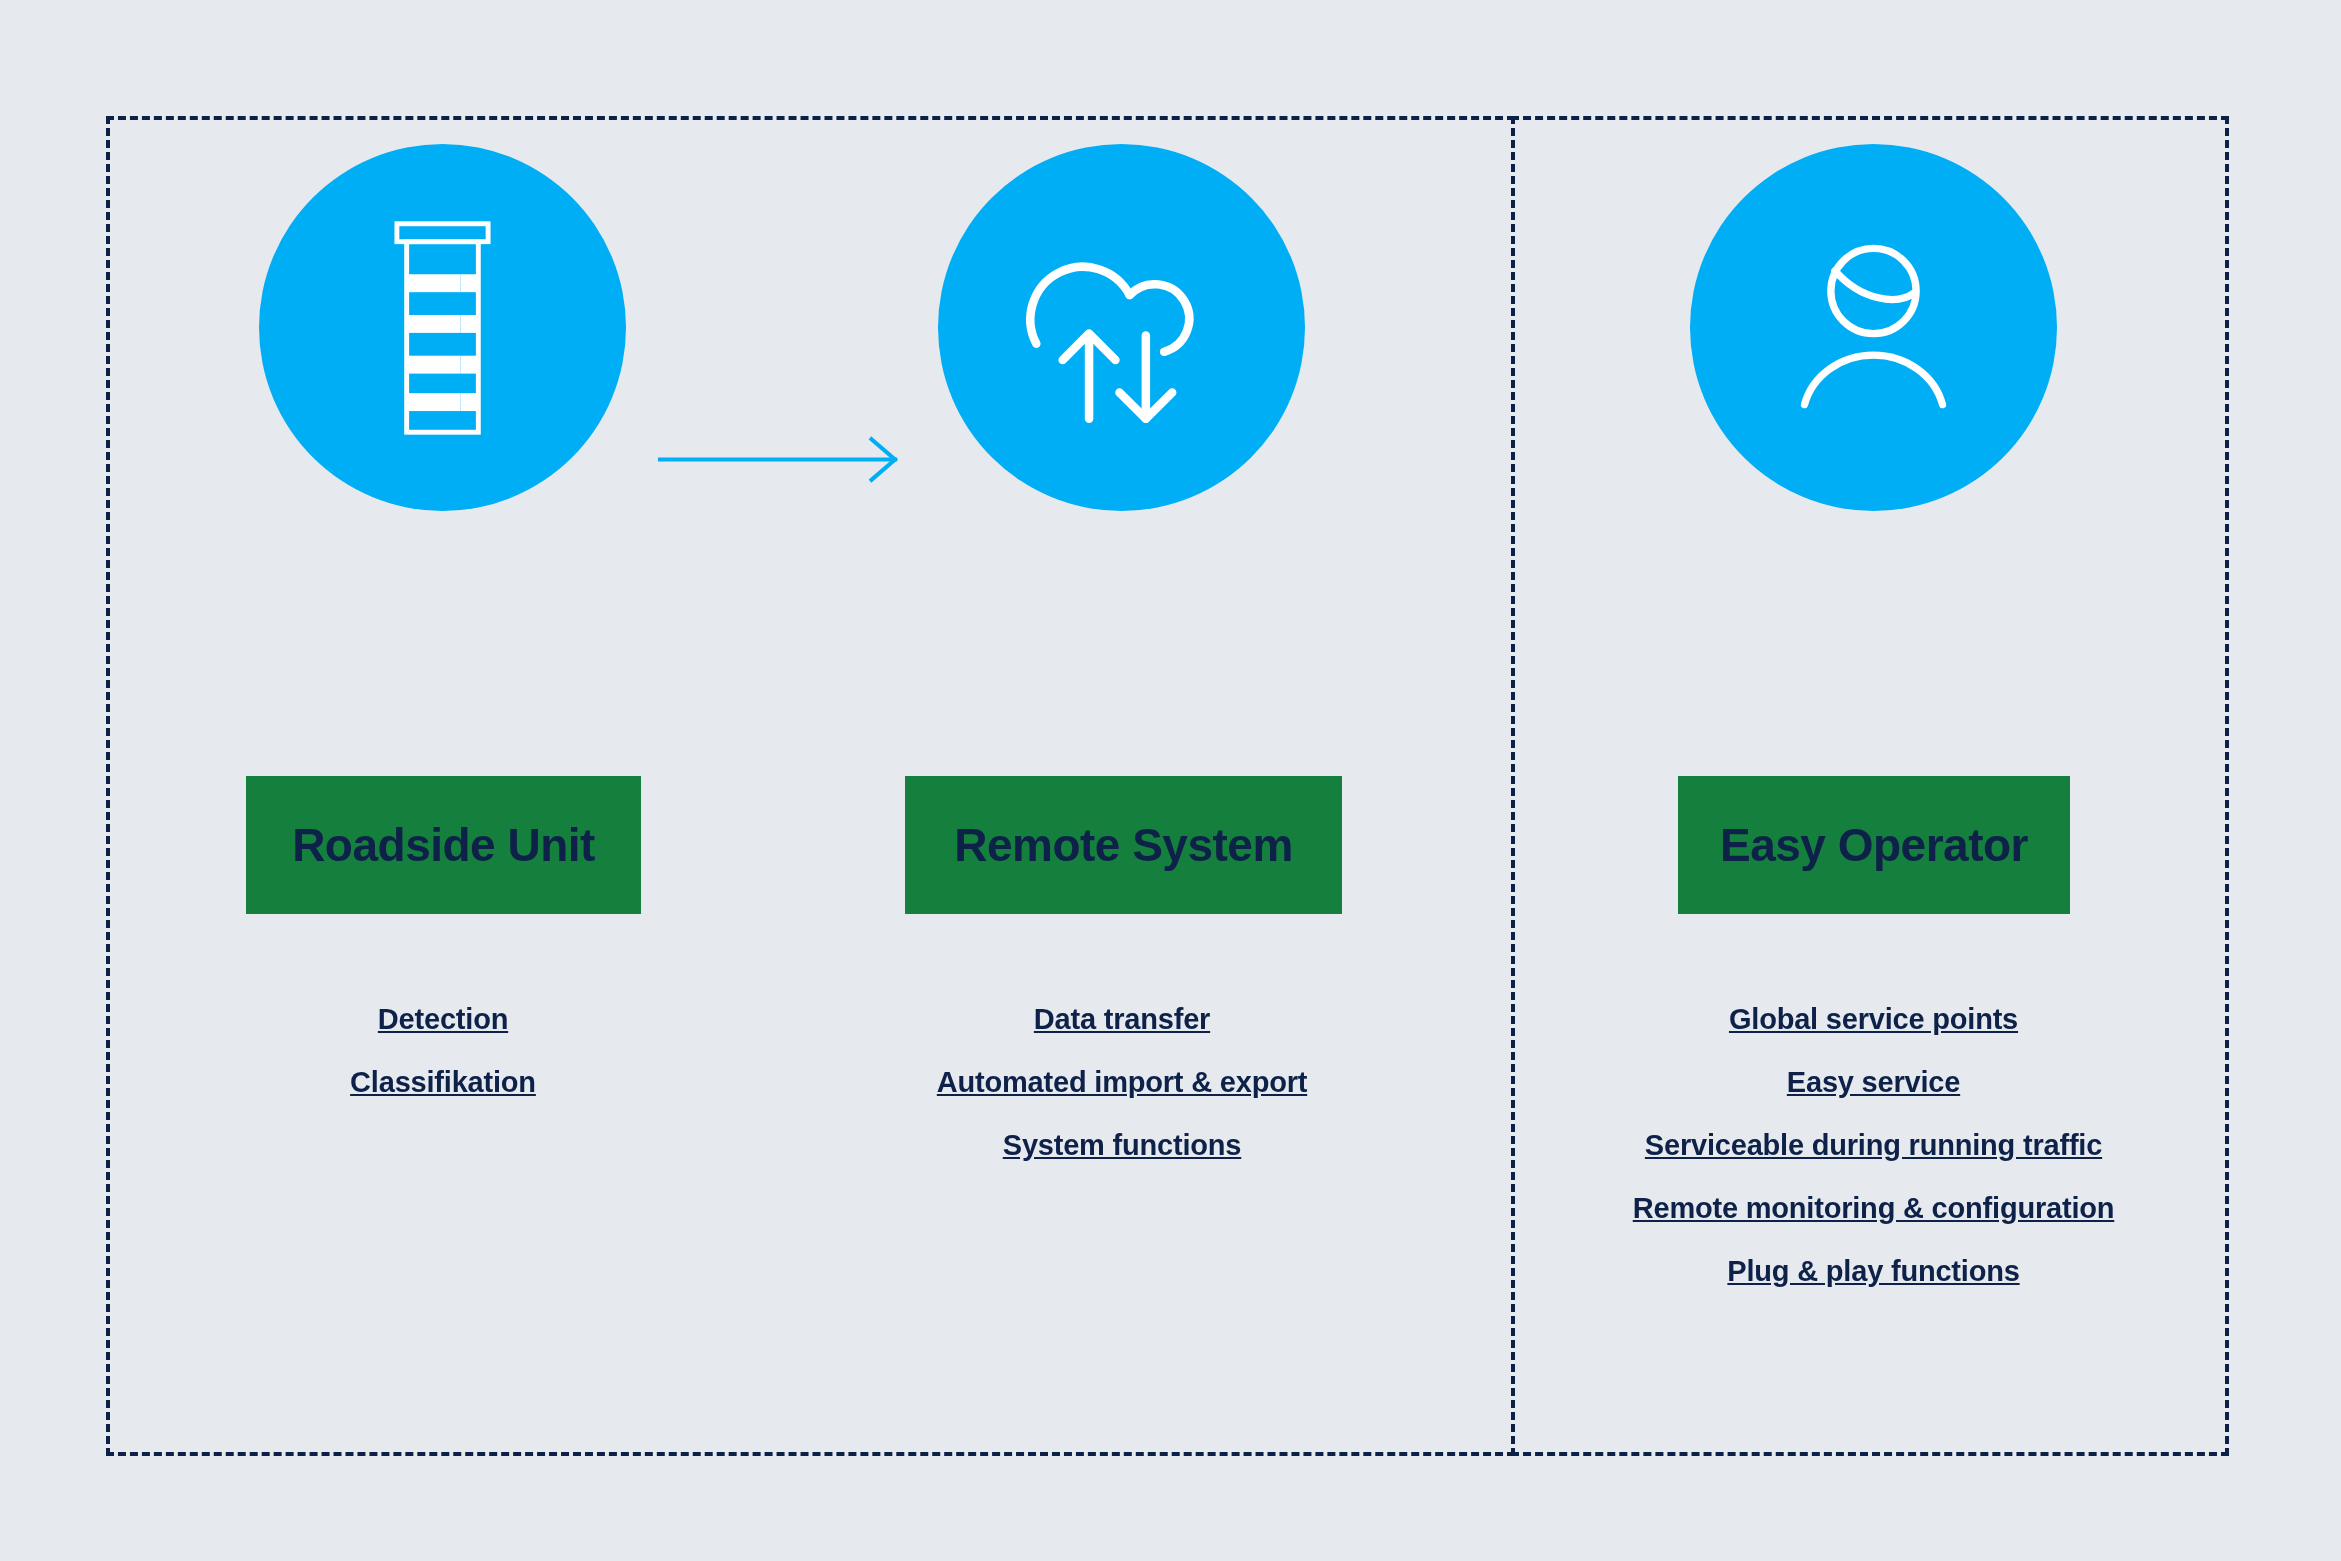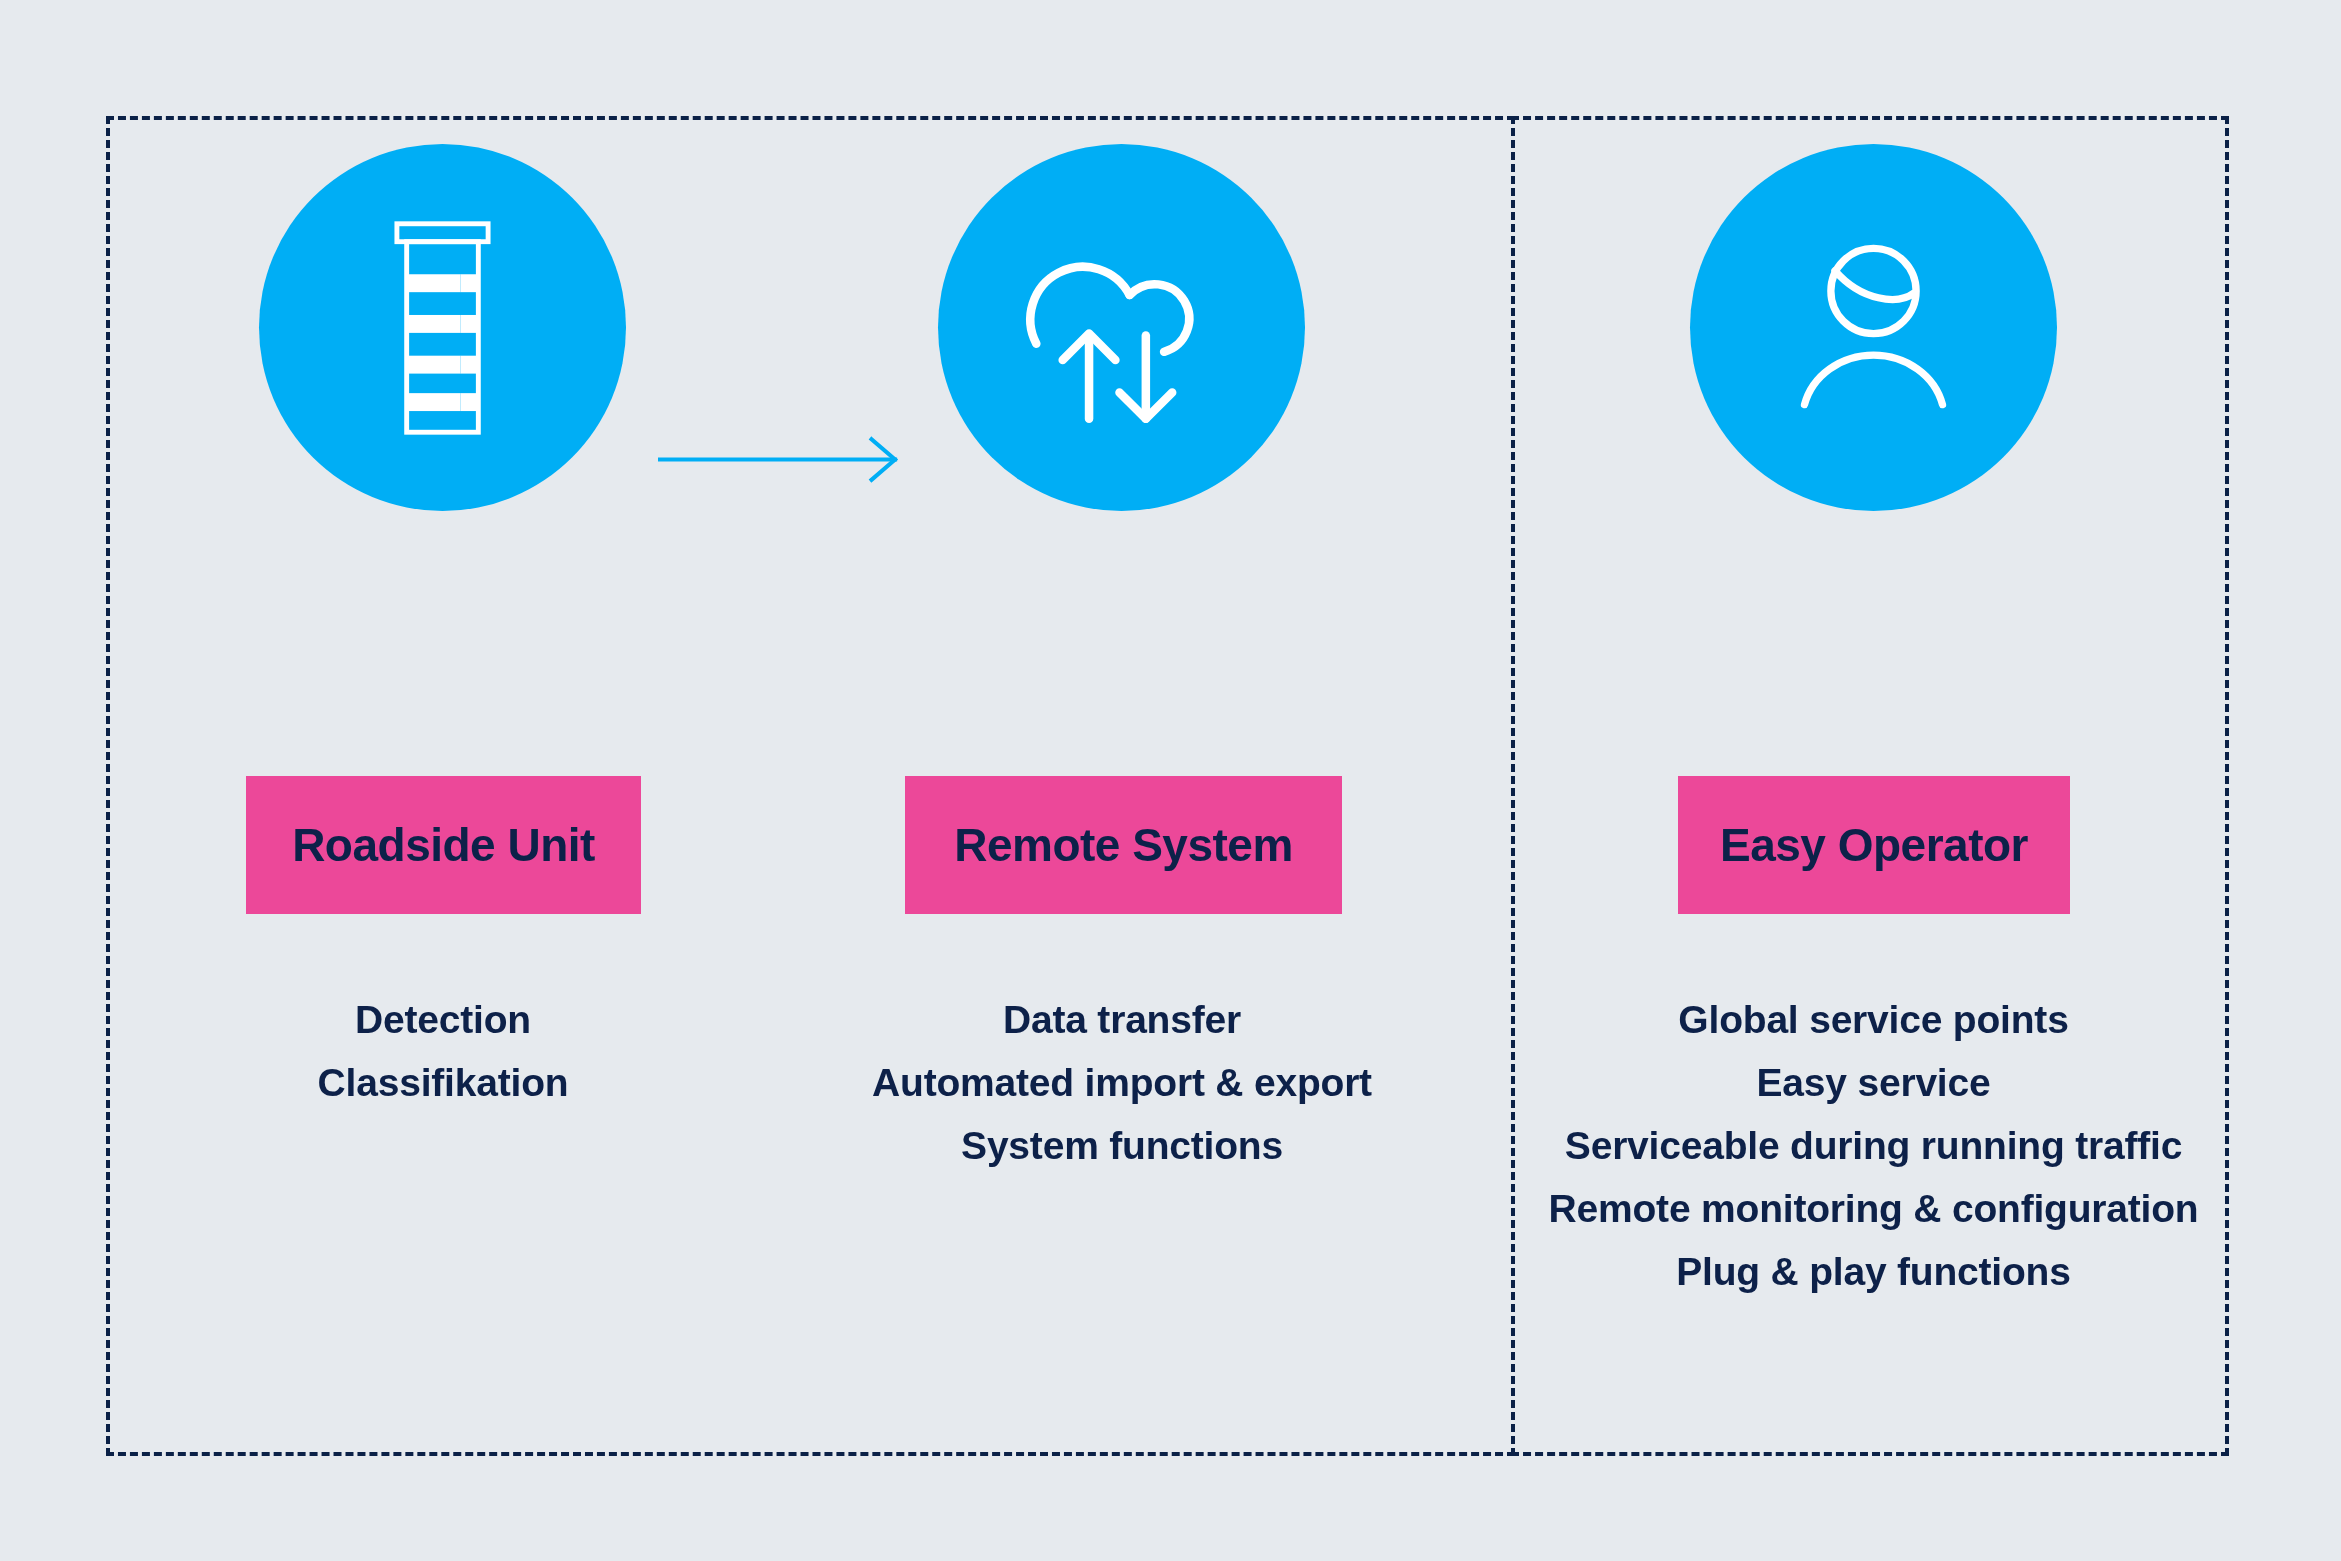--- a/index.html
+++ b/index.html
@@ -64,21 +64,21 @@
     top: 423px;
     width: 260px;
     height: 73px;
   }
 
   
   .title-plate {
     position: absolute;
     top: 776px;
     height: 138px;
-    background: #ec4899;
+    background: #15803d;
     display: flex;
     align-items: center;
     justify-content: center;
   }
   .plate-1 { left: 246px; width: 395px; }
   .plate-2 { left: 905px; width: 437px; }
   .plate-3 { left: 1678px; width: 392px; }
 
   .title-text {
     font-size: 46px;
@@ -92,26 +92,27 @@
   .feature-list {
     position: absolute;
     top: 988px;
     text-align: center;
   }
   .list-1 { left: 134px; width: 618px; }
   .list-2 { left: 813px; width: 618px; }
   .list-3 { left: 1524px; width: 699px; }
 
   .feature-item {
-    font-size: 39px;
+    font-size: 29px;
     font-weight: bold;
     color: #0d2149;
     line-height: 63px;
     white-space: nowrap;
     letter-spacing: -0.2px;
+    text-decoration: underline;
   }
 </style>
 </head>
 <body>
 
 <div class="canvas">
 
   <div class="zone zone-left"></div>
   <div class="zone zone-right"></div>
 

